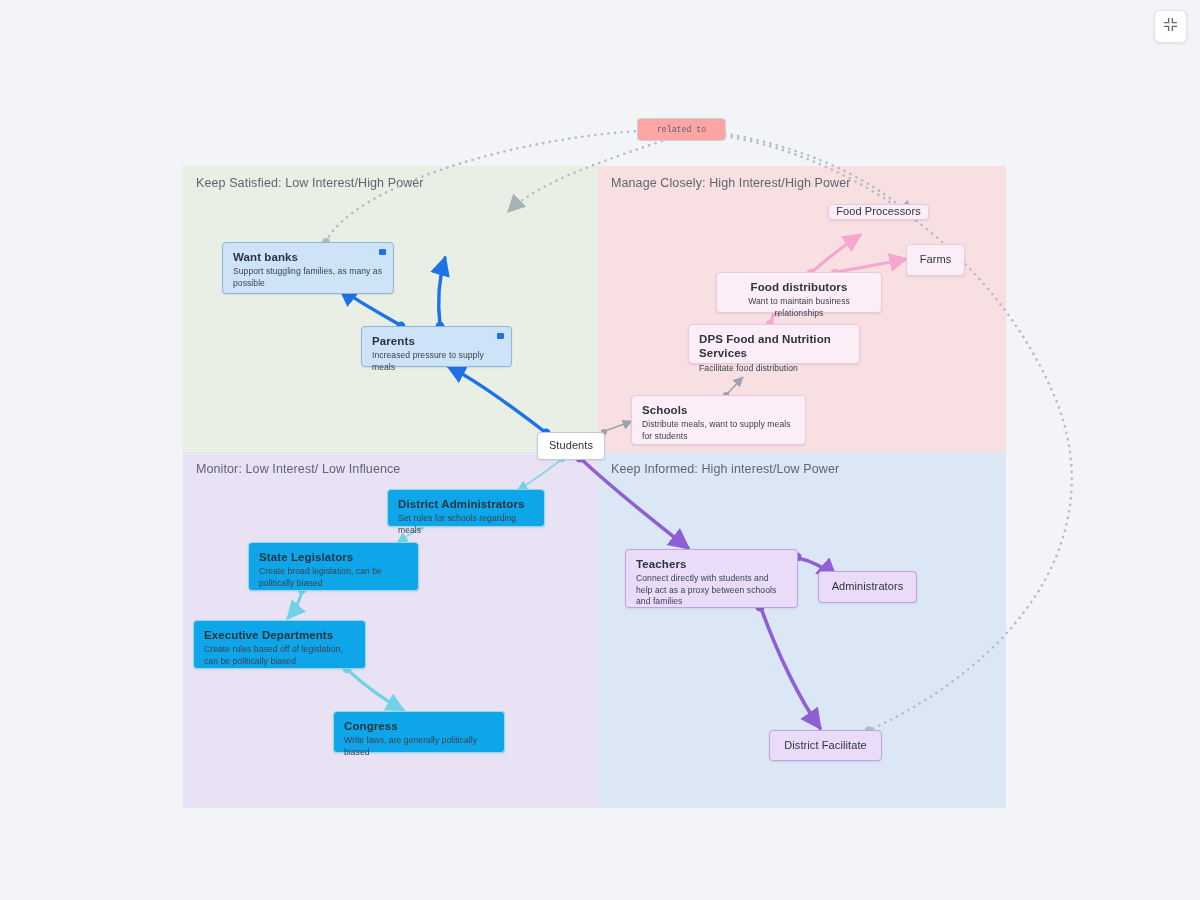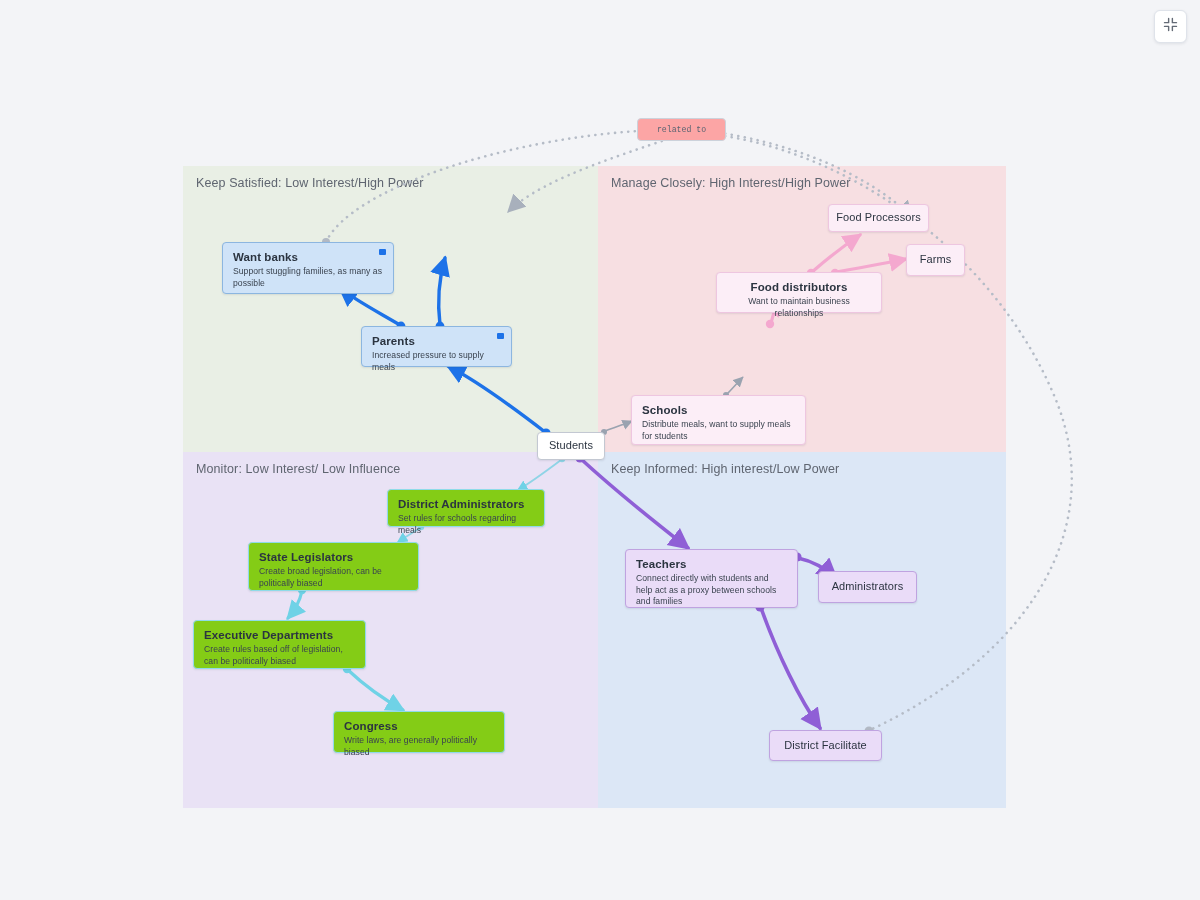--- a/index.html
+++ b/index.html
@@ -57,21 +57,21 @@
     color: #3a434f;
     line-height: 1.32;
     margin-top: 2px;
     letter-spacing: .05px;
   }
   .node.center-title { display:flex; align-items:center; justify-content:center; padding:0; }
   .node.center-title .title { font-size: 11px; font-weight: normal; }
 
   .node.blue  { background:#cfe3f8; border-color:#8cb6e0; }
   .node.pink  { background:#fceef7; border-color:#eec6e0; }
-  .node.cyan  { background:#84cc16; border-color:#8fdbe8; }
+  .node.cyan  { background:#0ea5e9; border-color:#8fdbe8; }
   .node.purple{ background:#eadcf8; border-color:#bfa3e0; }
   .node.white { background:#ffffff; border-color:#c3c8d2; }
 
   .badge {
     position: absolute;
     top: 6px; right: 7px;
     width: 7px; height: 6px;
     background: #1d72e8;
     border-radius: 1px;
   }
@@ -206,33 +206,37 @@
     <div class="desc">Support stuggling families, as many as possible</div>
   </div>
 
 
   <div class="node blue" style="left:361px; top:326px; width:151px; height:41px;">
     <div class="badge"></div>
     <div class="title">Parents</div>
     <div class="desc">Increased pressure to supply meals</div>
   </div>
 
-  <div class="node pink center-title" style="left:828px; top:204px; width:101px; height:28px;">
+  <div class="node pink center-title" style="left:828px; top:204px; width:101px; height:16px;">
     <div class="title">Food Processors</div>
   </div>
 
   <div class="node pink center-title" style="left:906px; top:244px; width:59px; height:32px;">
     <div class="title">Farms</div>
   </div>
 
   <div class="node pink" style="left:716px; top:272px; width:166px; height:41px;text-align:center;">
     <div class="title">Food distributors</div>
     <div class="desc">Want to maintain business relationships</div>
   </div>
 
+  <div class="node pink" style="left:688px; top:324px; width:172px; height:40px;">
+    <div class="title">DPS Food and Nutrition Services</div>
+    <div class="desc">Facilitate food distribution</div>
+  </div>
 
   <div class="node pink" style="left:631px; top:395px; width:175px; height:50px;">
     <div class="title">Schools</div>
     <div class="desc">Distribute meals, want to supply meals for students</div>
   </div>
 
   <div class="node cyan" style="left:387px; top:489px; width:158px; height:38px;">
     <div class="title">District Administrators</div>
     <div class="desc">Set rules for schools regarding meals</div>
   </div>

